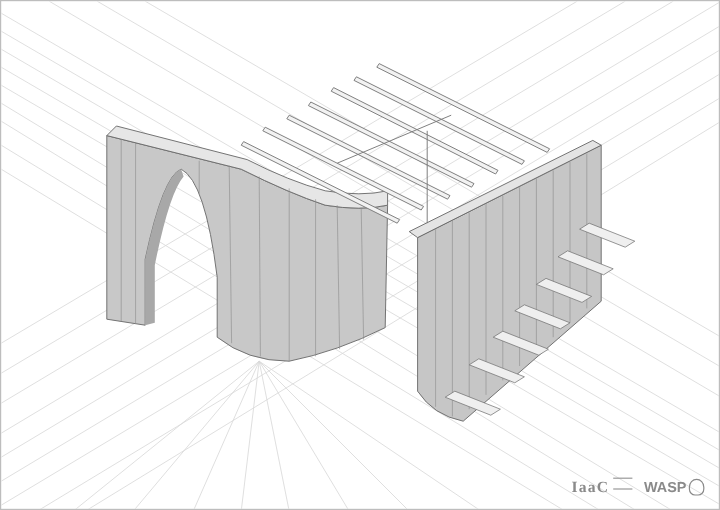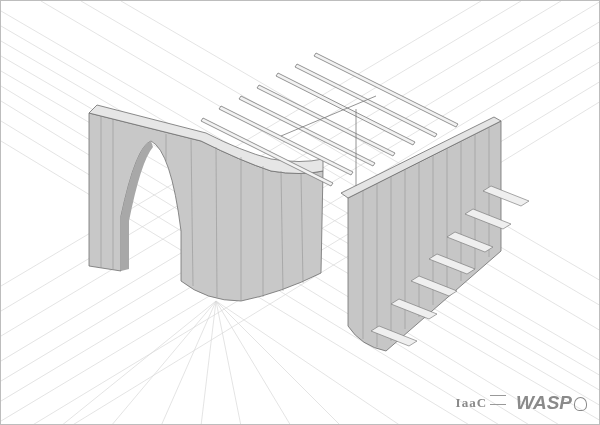--- a/index.html
+++ b/index.html
@@ -2,21 +2,21 @@
 <html><head>
 <meta charset="utf-8">
 <style>
   html,body{margin:0;padding:0;background:#fff;}
   body{width:600px;height:425px;overflow:hidden;font-family:"Liberation Sans",sans-serif;}
   #frame{position:absolute;left:0;top:0;width:598px;height:423px;border:1px solid #bdbdbd;background:#fff;overflow:hidden;}
   svg{position:absolute;left:0;top:0;}
   .logos{position:absolute;right:12px;bottom:10px;display:flex;align-items:center;gap:10px;color:#8a8a8a;}
   .logo-iaac{font-family:"Liberation Serif",serif;font-size:13px;font-weight:bold;letter-spacing:1px;margin-left:40px;}
   .logo-lines{display:inline-block;width:16px;height:8px;border-top:1px solid #999;border-bottom:1px solid #999;margin-left:3px;position:relative;top:-2px;}
-  .logo-wasp{font-size:19px;font-weight:bold;font-style:italic;letter-spacing:0px;}
+  .logo-wasp{font-size:12px;font-weight:bold;letter-spacing:0px;}
   .wasp-mark{display:inline-block;width:11px;height:12px;border:1.5px solid #8a8a8a;border-radius:50% 50% 40% 40%;margin-left:2px;vertical-align:middle;}
 </style>
 </head>
 <body>
 
 <div id="frame">
   <svg width="600" height="425" viewBox="0 0 600 425">
 
     <g stroke="#d9d9d9" stroke-width="0.7" fill="none">
       <line x1="0" y1="10" x2="600" y2="360"></line>

